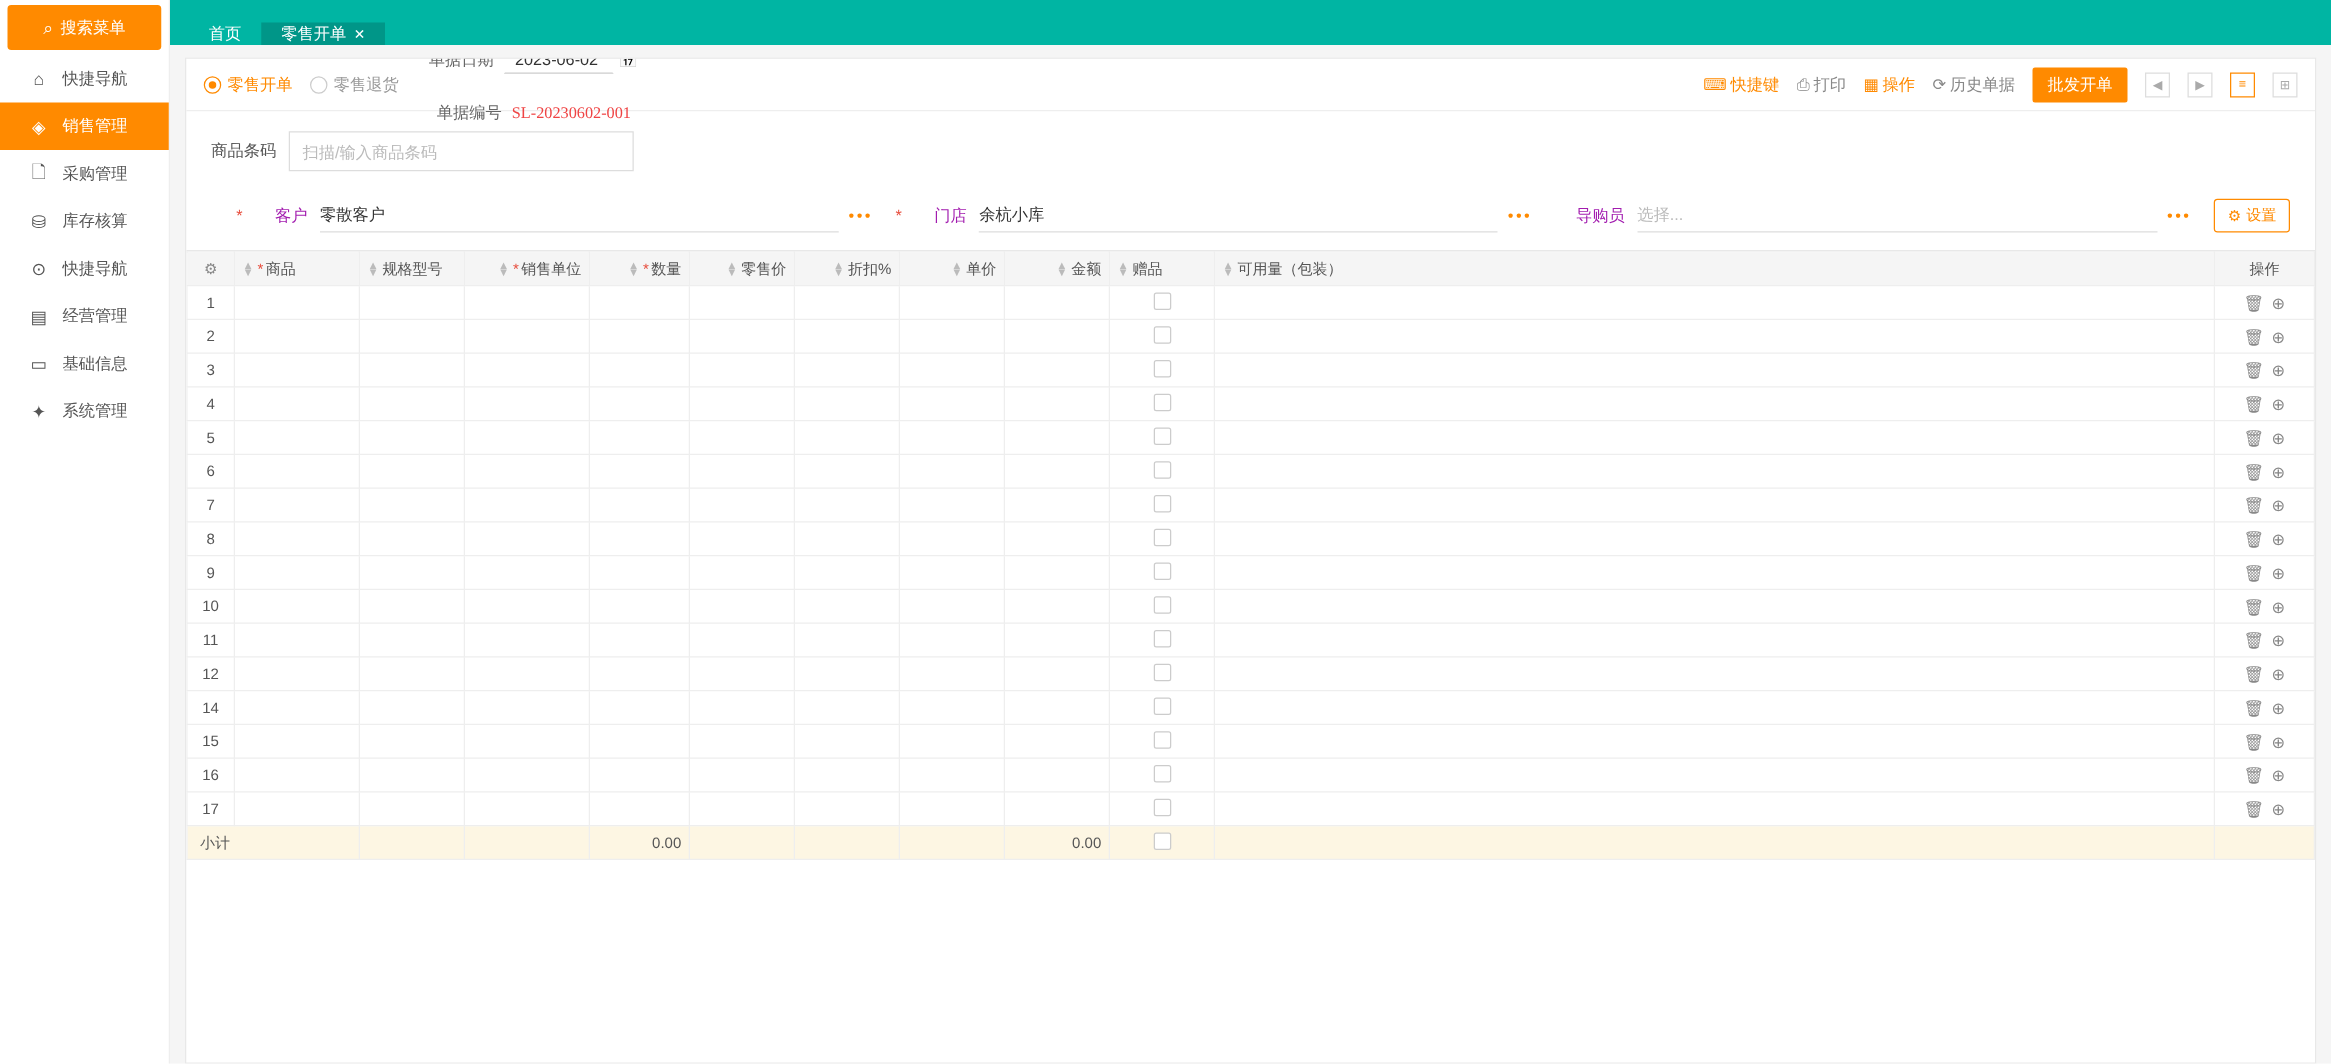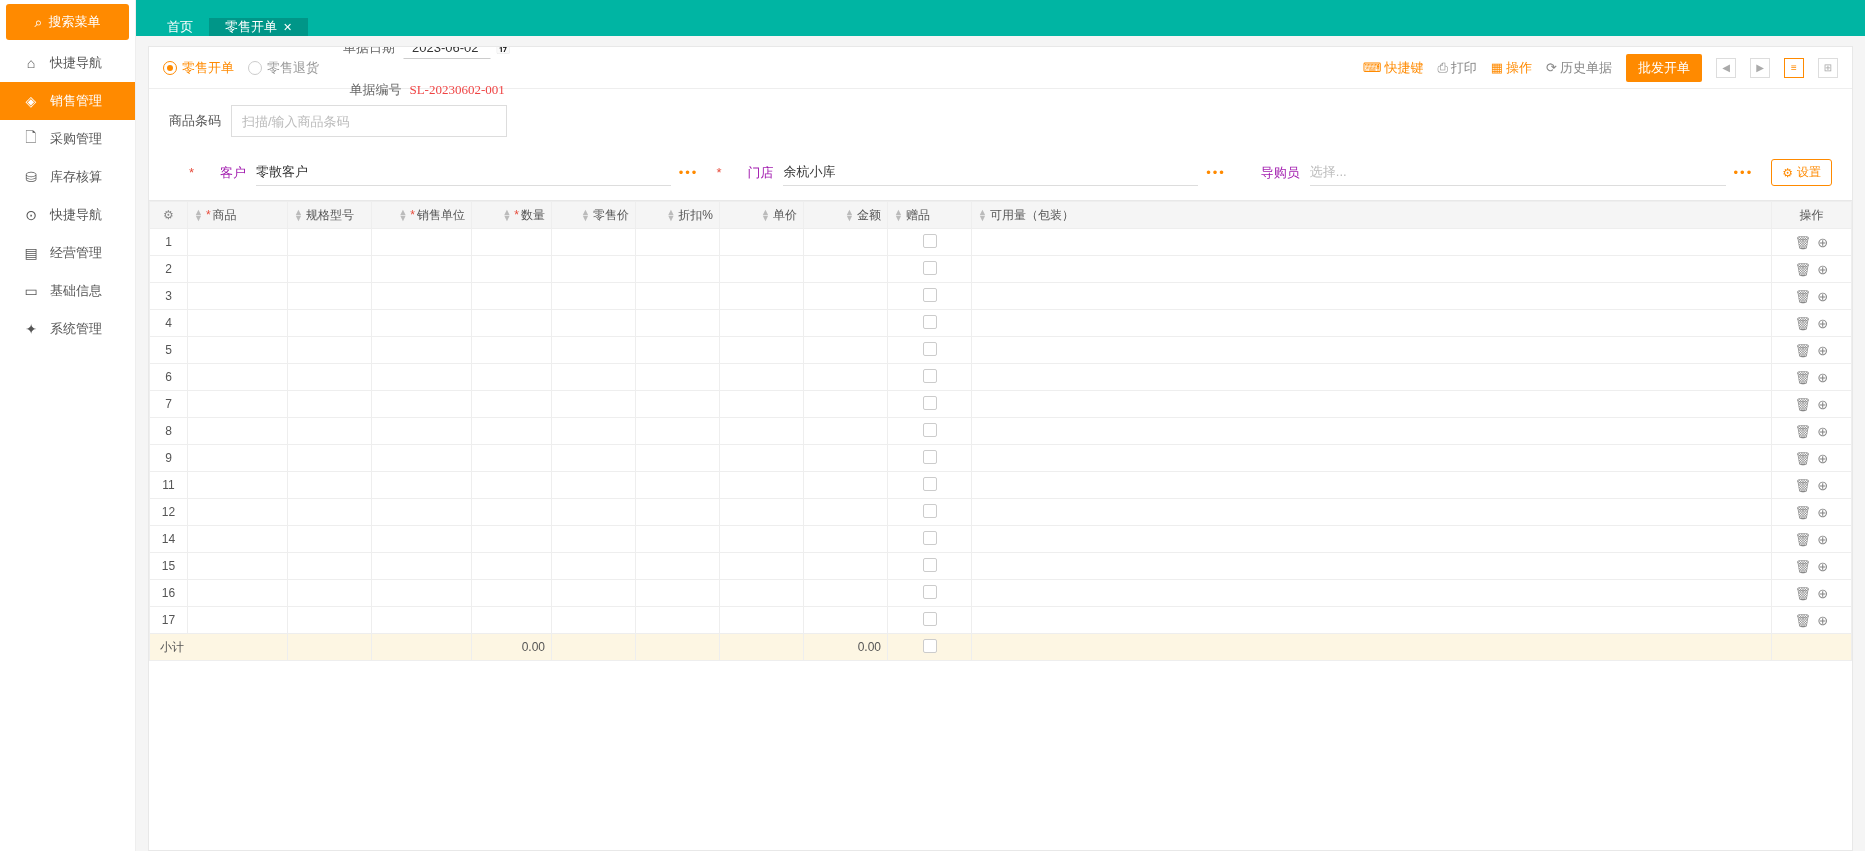--- a/index.html
+++ b/index.html
@@ -392,20 +392,34 @@
                   <td></td>
                   <td></td>
                   <td></td>
                   <td></td>
                   <td></td>
                   <td class="center"><span class="chk"></span></td>
                   <td></td>
                   <td class="center"><span class="op-ico">🗑</span><span class="op-ico">⊕</span></td>
                 </tr>
                 <tr>
+                  <td class="rownum">10</td>
+                  <td></td>
+                  <td></td>
+                  <td></td>
+                  <td></td>
+                  <td></td>
+                  <td></td>
+                  <td></td>
+                  <td></td>
+                  <td class="center"><span class="chk"></span></td>
+                  <td></td>
+                  <td class="center"><span class="op-ico">🗑</span><span class="op-ico">⊕</span></td>
+                </tr>
+                <tr>
                   <td class="rownum">11</td>
                   <td></td>
                   <td></td>
                   <td></td>
                   <td></td>
                   <td></td>
                   <td></td>
                   <td></td>
                   <td></td>
                   <td class="center"><span class="chk"></span></td>

